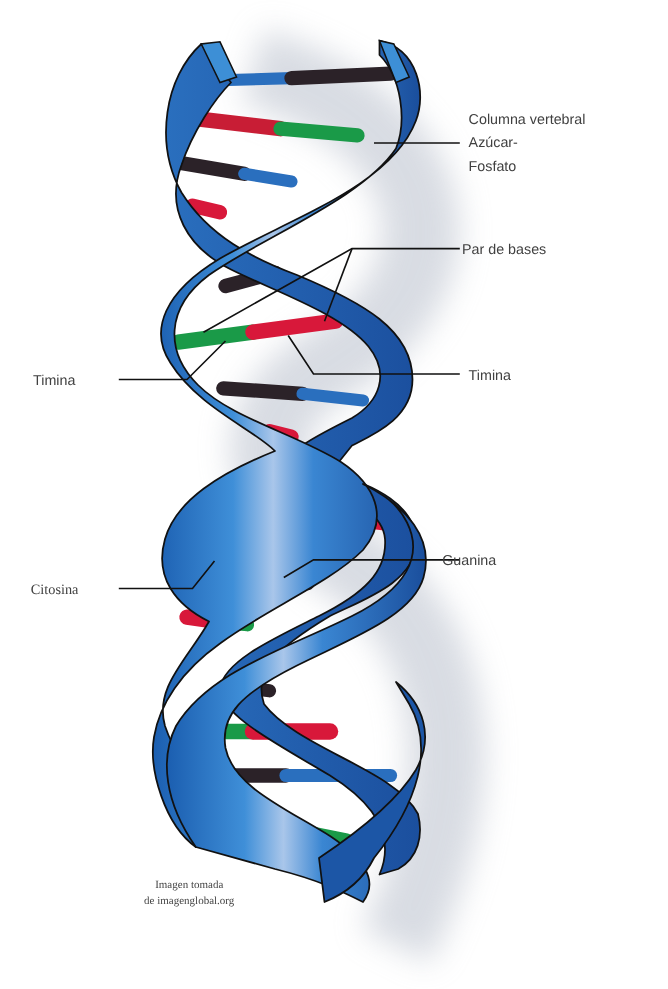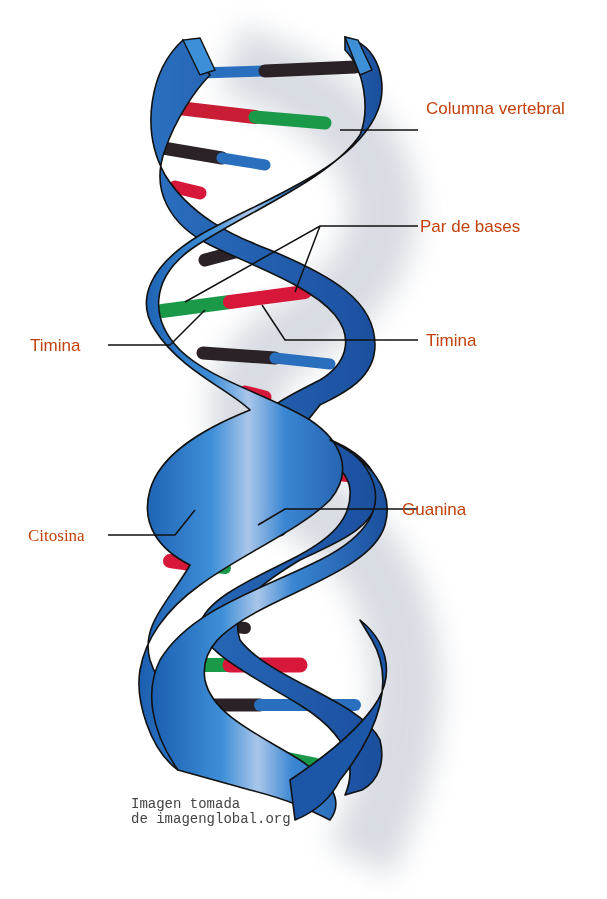--- a/index.html
+++ b/index.html
@@ -1,32 +1,33 @@
 <!DOCTYPE html>
 <html><head>
   <meta charset="utf-8">
   <style>
     html, body { margin: 0; padding: 0; background: #ffffff; }
     .canvas { position: relative; width: 607px; height: 899px; overflow: hidden; background: #ffffff; }
     svg.art { position: absolute; left: 0; top: 0; }
     .label {
       position: absolute;
       font-family: "Liberation Sans", sans-serif;
-      font-size: 17px;
-      color: #c2410c;
+      font-size: 13px;
+      color: #404040;
       line-height: 21px;
       white-space: nowrap;
     }
     .credit {
       position: absolute;
       left: 131px; top: 797px;
-      font-family: Liberation Mono, monospace;
-      font-size: 14px;
+      font-family: Liberation Serif, serif;
+      font-size: 10px;
       color: #444444;
       line-height: 15px;
+      text-align: center;
     }
     .credit span { display: block; }
   </style>
 </head>
 <body>
 
 <div class="canvas">
   <svg class="art" width="607" height="899" viewBox="0 0 607 899">
     <defs>
       <linearGradient id="ribFront" x1="0" y1="0" x2="1" y2="0">
@@ -114,20 +115,22 @@
       <polyline points="295,292 320,226"></polyline>
       <polyline points="108,345 170,345 205,310"></polyline>
       <polyline points="262,305 285,340 418,340"></polyline>
       <polyline points="108,535 175,535 195,510"></polyline>
       <polyline points="258,525 285,509 418,509"></polyline>
     </g>
   </svg>
 
   <div class="label" style="left:426px; top:98px;">
     <div>Columna vertebral</div>
+    <div>Azúcar-</div>
+    <div>Fosfato</div>
   </div>
   <div class="label" style="left:420px; top:216px;">Par de bases</div>
   <div class="label" style="left:30px; top:335px;">Timina</div>
   <div class="label" style="left:426px; top:330px;text-align:center;">Timina</div>
   <div class="label" style="left:28px; top:525px;font-family:Liberation Serif, serif;">Citosina</div>
   <div class="label" style="left:402px; top:499px;">Guanina</div>
 
   <div class="credit">
     <span>Imagen tomada</span>
     <span>de imagenglobal.org</span>

